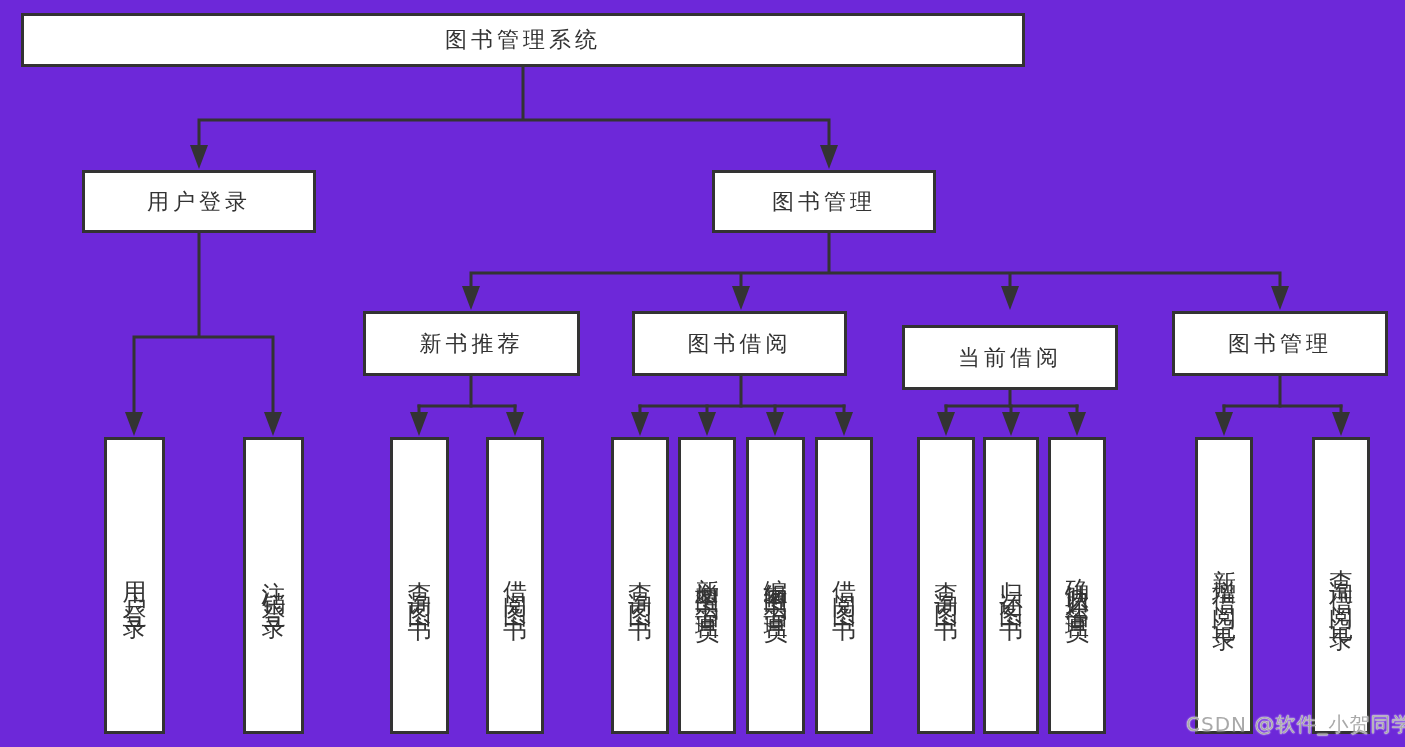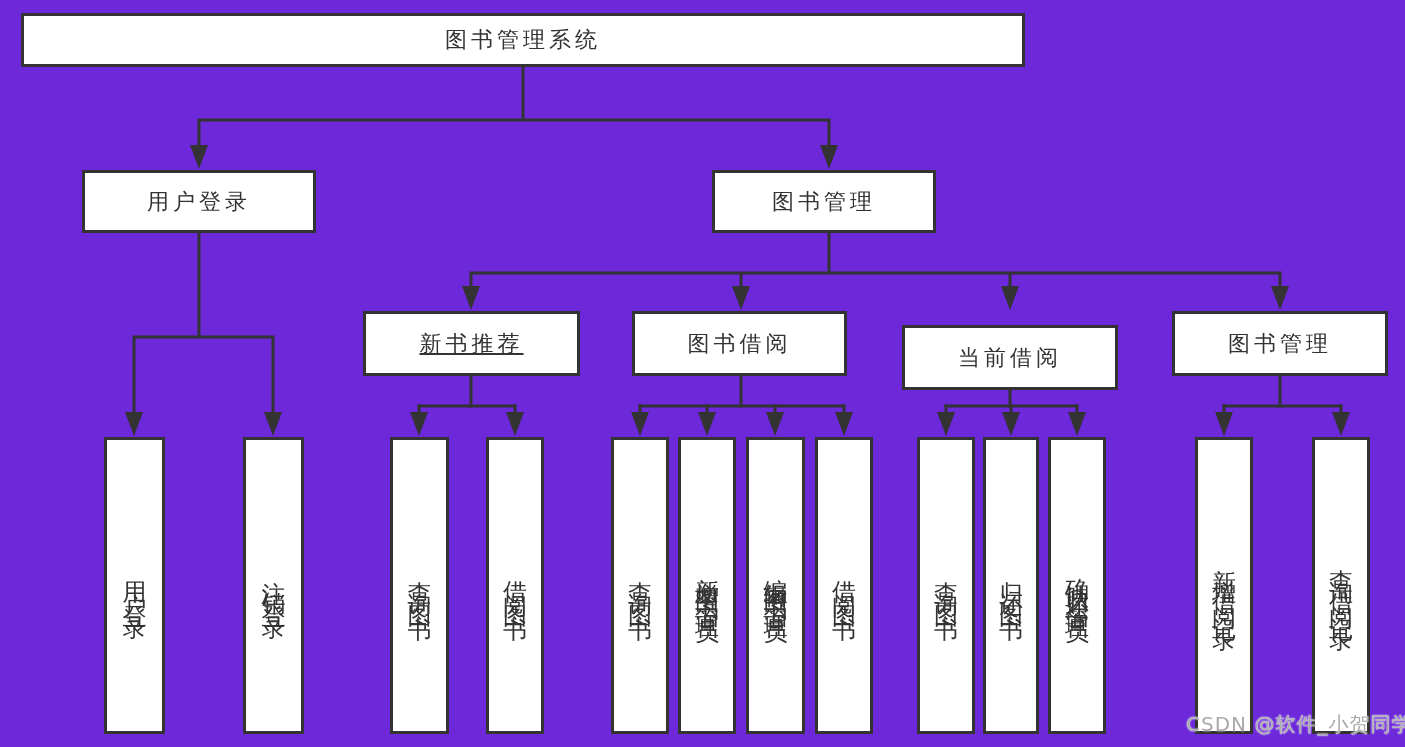--- a/index.html
+++ b/index.html
@@ -80,21 +80,21 @@
       <polygon points="1215,412 1233,412 1224,436"></polygon>
       <polygon points="1332,412 1350,412 1341,436"></polygon>
     </g>
   </svg>
 
   <div class="box h" style="left:21px;top:13px;width:1004px;height:54px;">图书管理系统</div>
 
   <div class="box h" style="left:82px;top:170px;width:234px;height:63px;">用户登录</div>
   <div class="box h" style="left:712px;top:170px;width:224px;height:63px;">图书管理</div>
 
-  <div class="box h" style="left:363px;top:311px;width:217px;height:65px;text-decoration:underline;">新书推荐</div>
+  <div class="box h" style="left:363px;top:311px;width:217px;height:65px;">新书推荐</div>
   <div class="box h" style="left:632px;top:311px;width:215px;height:65px;">图书借阅</div>
   <div class="box h" style="left:902px;top:325px;width:216px;height:65px;">当前借阅</div>
   <div class="box h" style="left:1172px;top:311px;width:216px;height:65px;">图书管理</div>
 
   <div class="box leaf" style="left:104px;top:437px;width:61px;height:297px;">
     <span>用户登录</span>
     </div>
   <div class="box leaf" style="left:243px;top:437px;width:61px;height:297px;">
     <span>注销登录</span>
     </div>

